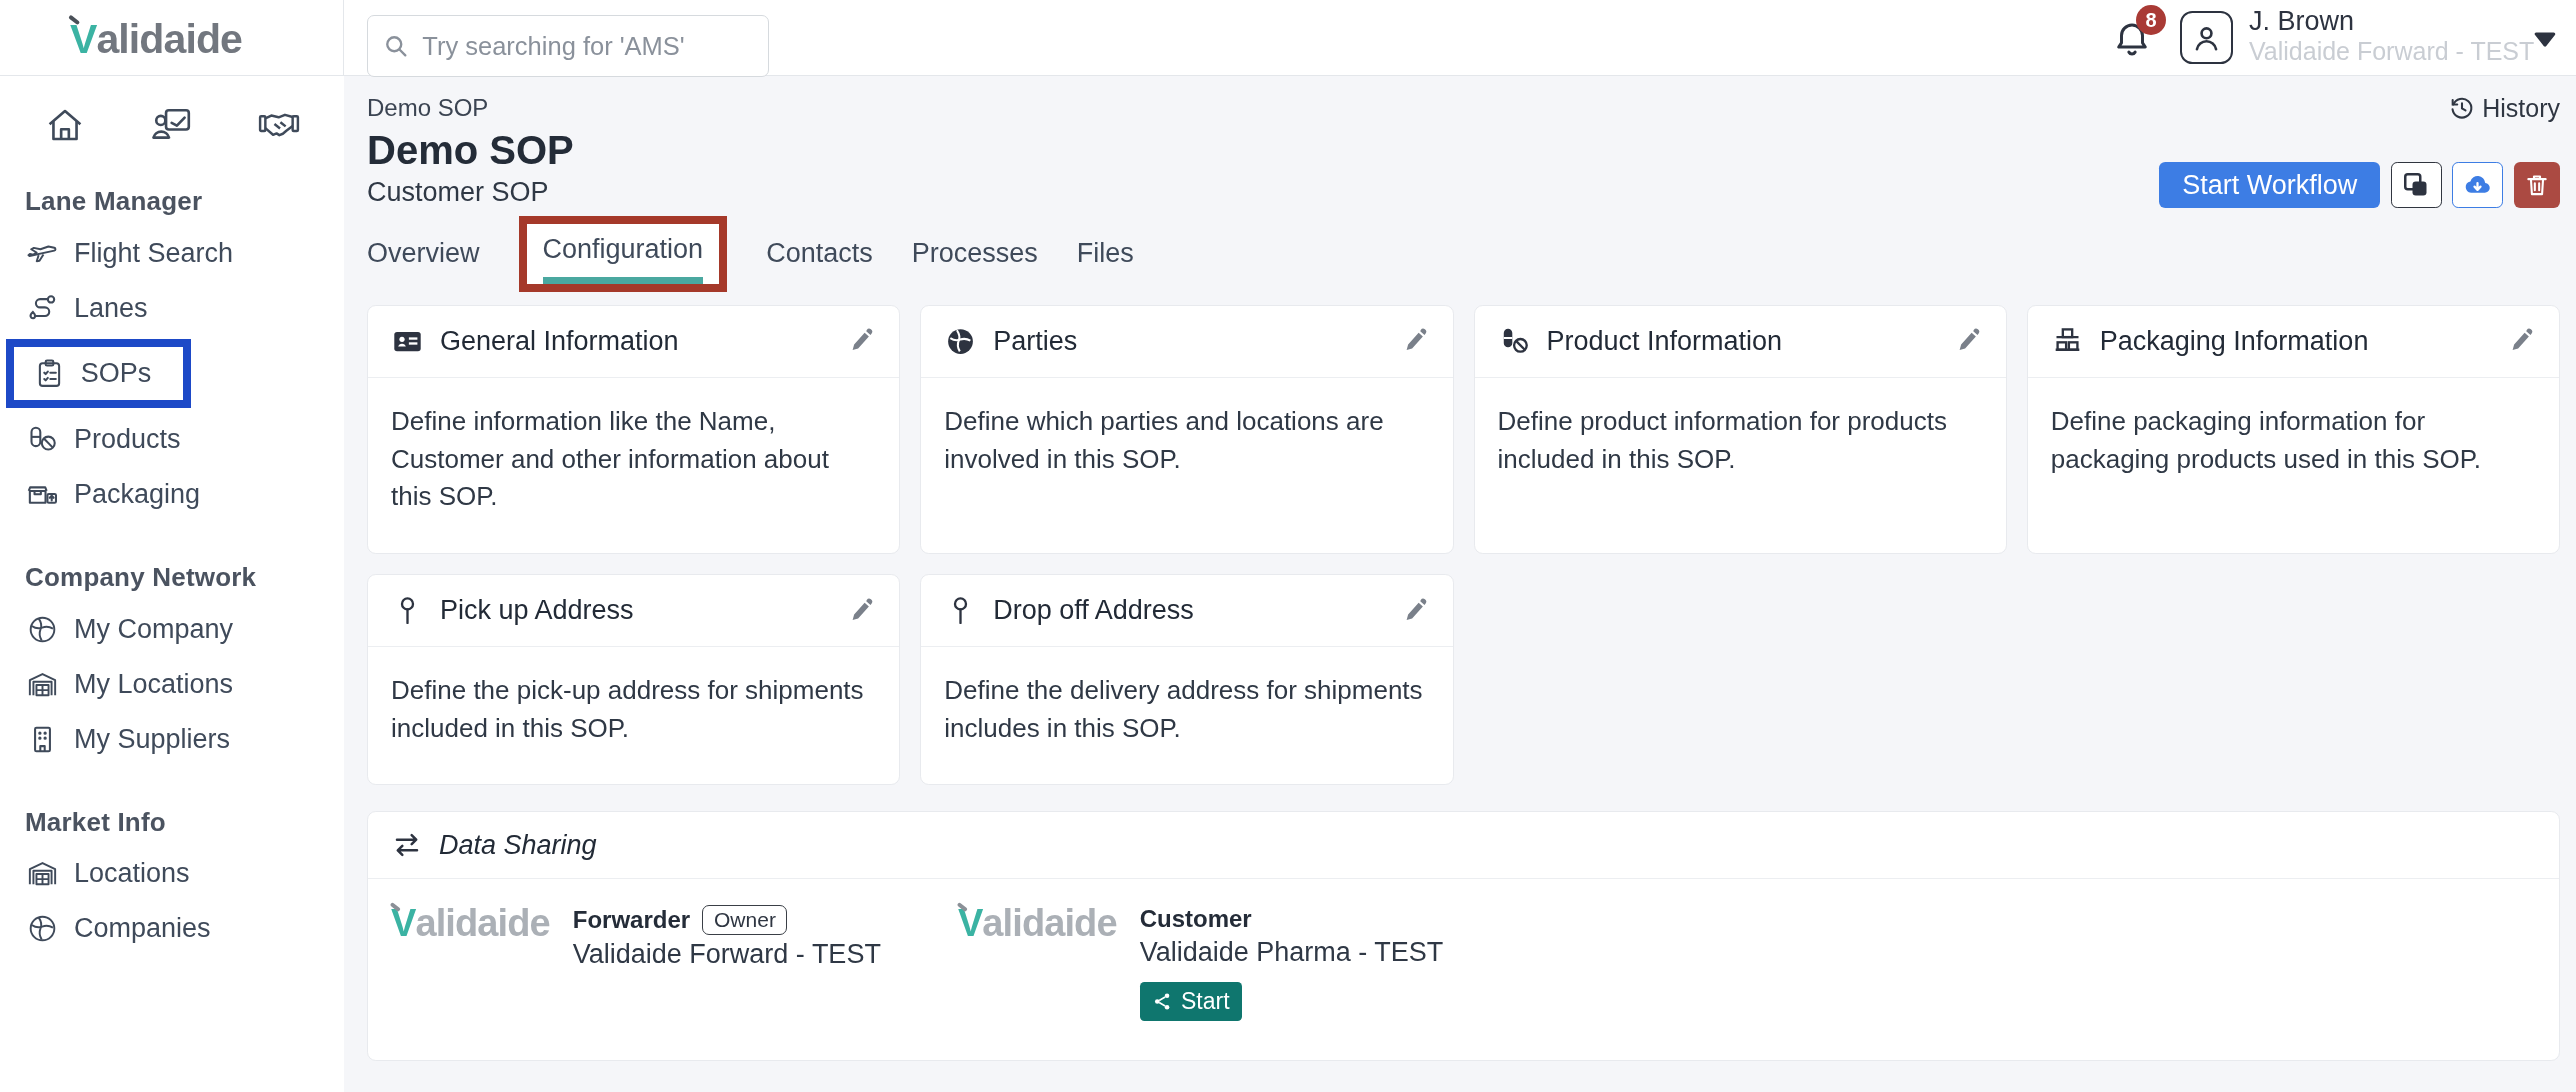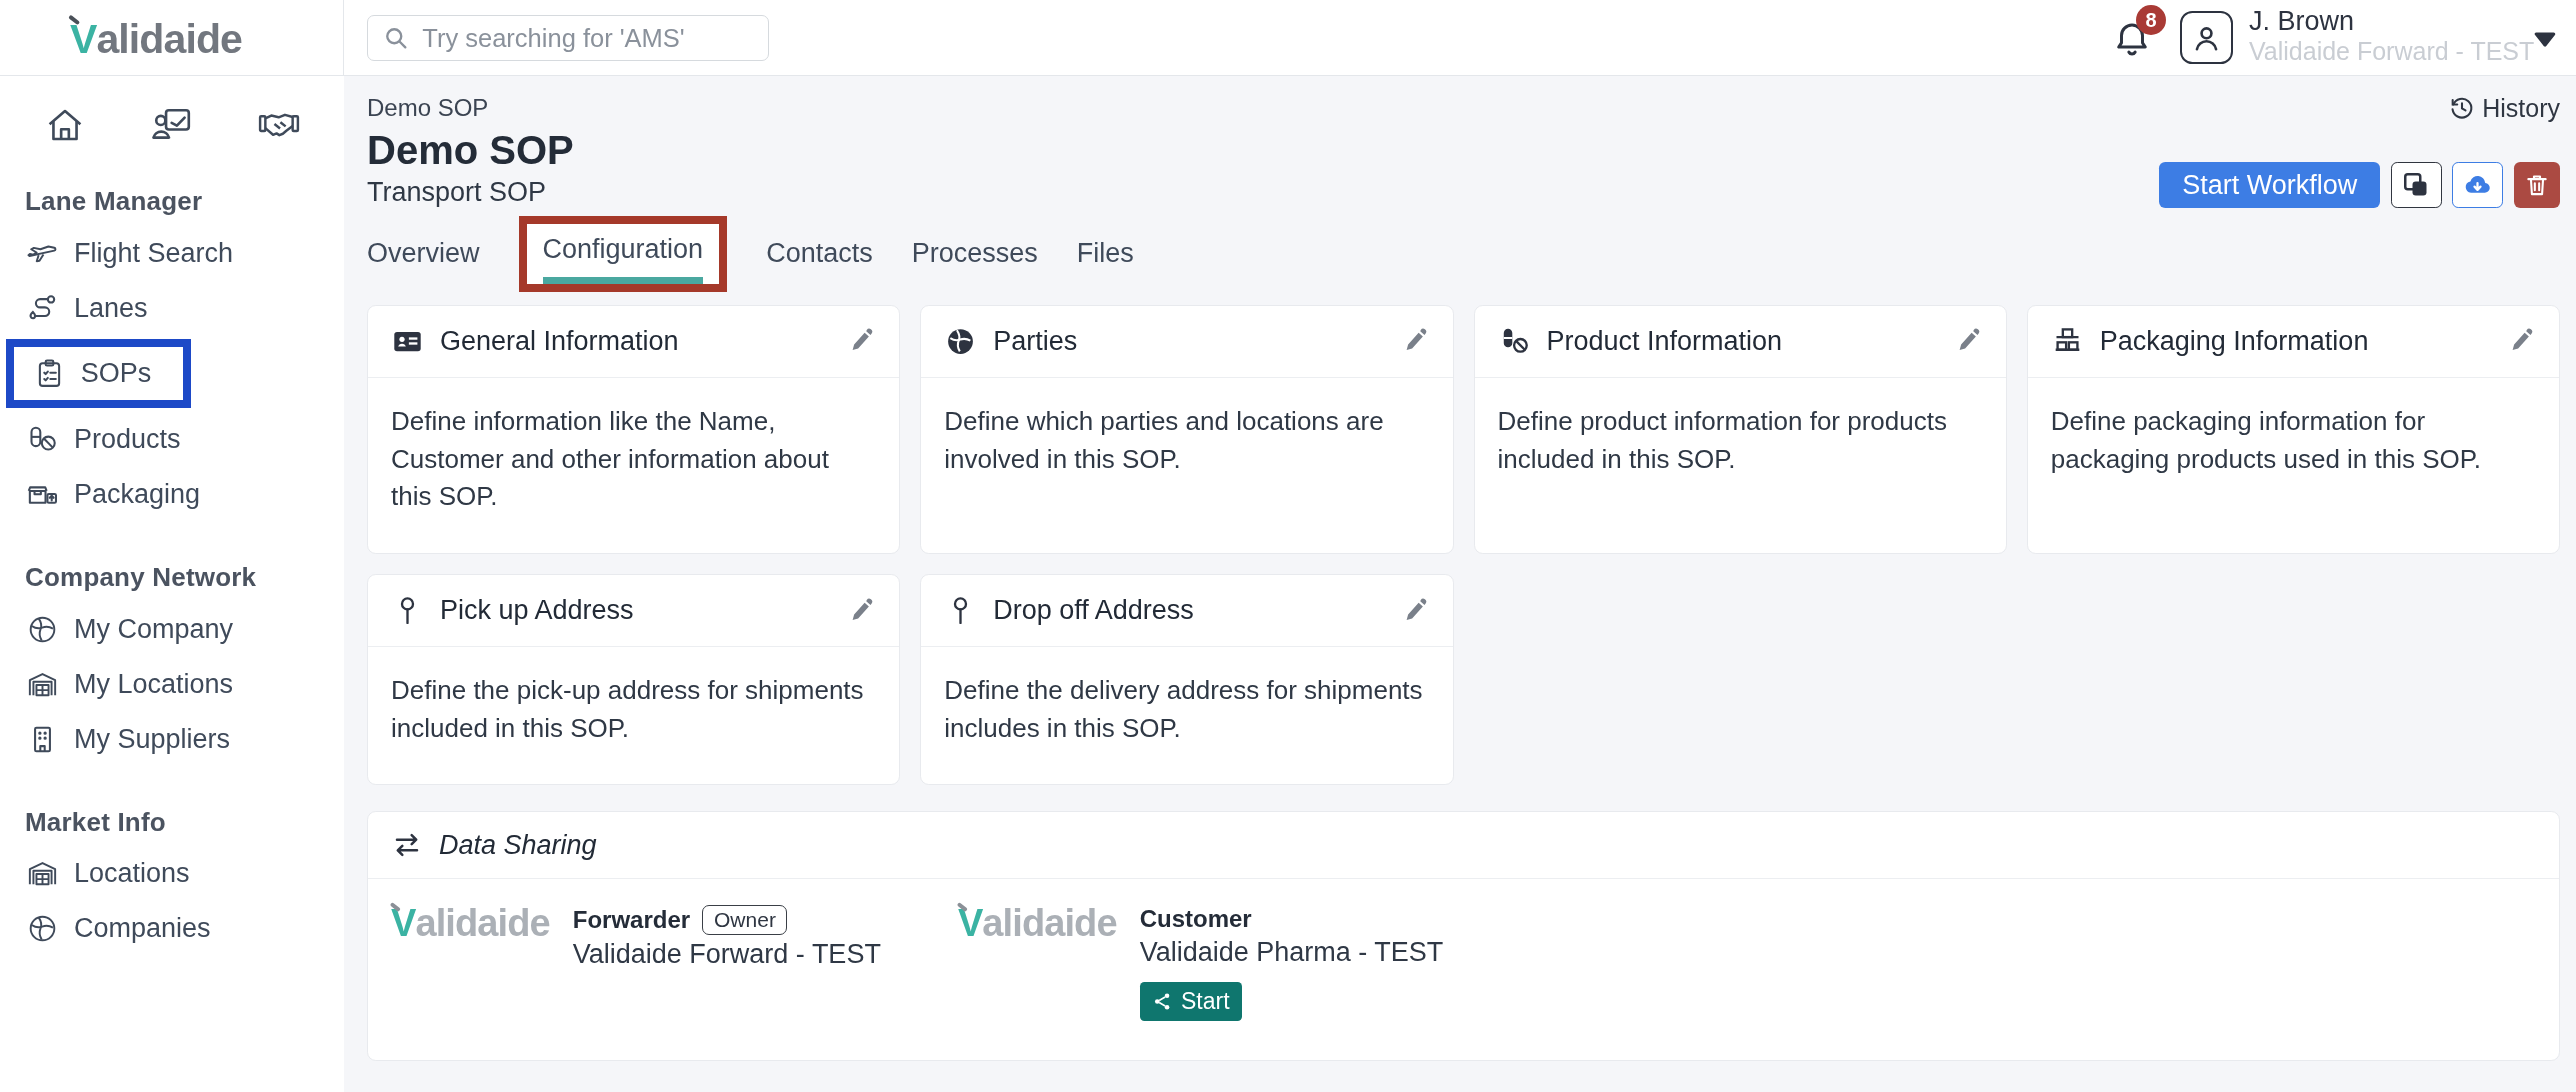--- a/index.html
+++ b/index.html
@@ -10,21 +10,21 @@
   }
   svg { display:block; }
 
   
   .topbar { position:absolute; left:0; top:0; right:0; height:76px; background:#fff; border-bottom:0.9px solid #e4e7eb; z-index:5; }
   .topbar::after { content:""; position:absolute; left:343px; top:0; width:0.9px; height:76px; background:#e4e7eb; }
   .logo { position:absolute; left:70px; top:16px; font-weight:bold; font-size:41px; letter-spacing:-0.9px; color:#72777f; display:flex; align-items:center; }
   .logo .tick { position:relative; }
   .logo .tick::before { content:""; position:absolute; left:-1.8px; top:1.8px; width:12.3px; height:4.4px; background:#4a5058; transform:rotate(38deg); border-radius:1.8px; }
   .logo-v { color:#3bb3a3; }
-  .searchbox { position:absolute; left:367px; top:15px; width:402px; height:46px; border:0.9px solid #d6dade; border-radius:7px; background:#fff; display:flex; align-items:center; padding:0 14px; gap:12.3px; }
+  .searchbox { position:absolute; left:367px; top:15px; width:402px; height:62px; border:0.9px solid #d6dade; border-radius:7px; background:#fff; display:flex; align-items:center; padding:0 14px; gap:12.3px; }
   .searchbox input { border:none; outline:none; font-size:25.5px; color:#4a5360; width:100%; font-family:inherit; background:transparent; }
   .searchbox input::placeholder { color:#8a919b; }
   .bell-wrap { position:absolute; left:2111px; top:16px; width:62px; height:53px; }
   .badge { position:absolute; left:25px; top:-10.6px; min-width:30px; height:30px; border-radius:15px; background:#a93a35; color:#fff; font-size:20px; font-weight:bold; display:flex; align-items:center; justify-content:center; padding:0 5.3px; }
   .avatar { position:absolute; left:2180px; top:10.6px; width:53px; height:53px; border:2.6px solid #2d3340; border-radius:12.3px; display:flex; align-items:center; justify-content:center; background:#fff; }
   .user-text { position:absolute; left:2249px; top:6.2px; line-height:1.15; }
   .user-name { font-size:27px; color:#2d3340; }
   .user-company { font-size:25px; color:#c9cdd3; }
   .chevron { position:absolute; left:2532px; top:28px; }
 
@@ -285,21 +285,21 @@
           <path d="M3.9 8.8a8.7 8.7 0 1 1-.6 4.4"></path>
           <path d="M12 7.6v4.8l3.2 1.8"></path>
         </svg>
       <span>History</span>
     </span>
   </div>
 
   <div class="title-row">
     <div>
       <div class="page-title">Demo SOP</div>
-      <div class="page-subtitle">Transport SOP</div>
+      <div class="page-subtitle">Customer SOP</div>
     </div>
     <div class="actions">
       <button class="btn-primary">Start Workflow</button>
       <span class="btn-icon btn-copy">
         <svg width="30" height="30" viewBox="0 0 24 24">
             <rect x="3.4" y="3.4" width="12" height="12" rx="2" fill="none" stroke="#2d3340" stroke-width="2"></rect>
             <rect x="9.2" y="9.2" width="11.2" height="11.2" rx="2.6" fill="#2d3340"></rect>
           </svg>
       </span>
       <span class="btn-icon btn-download">

